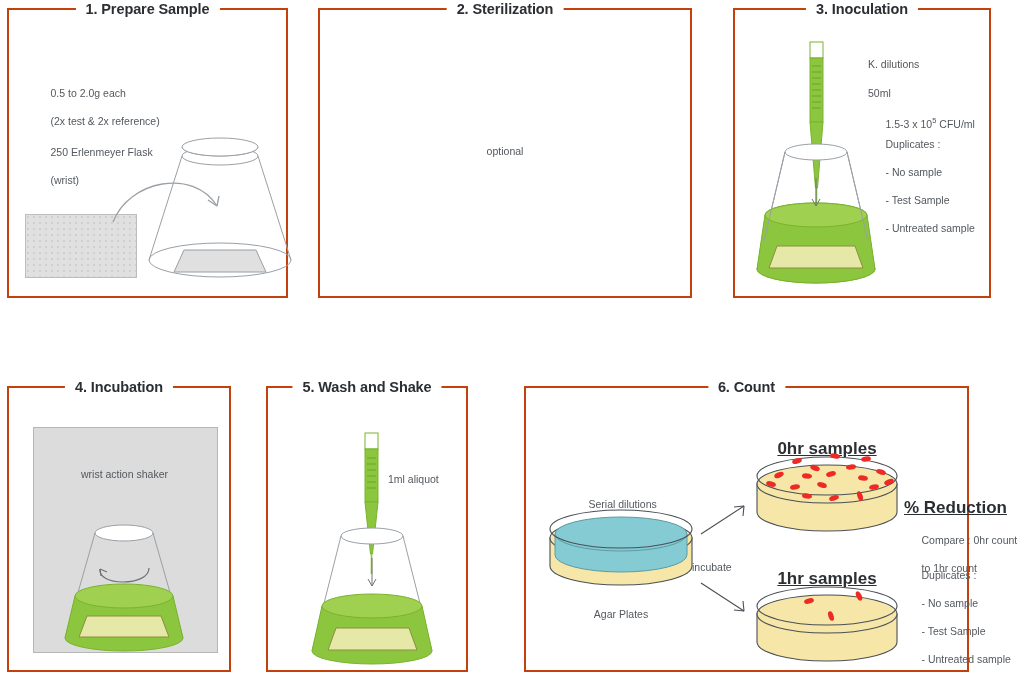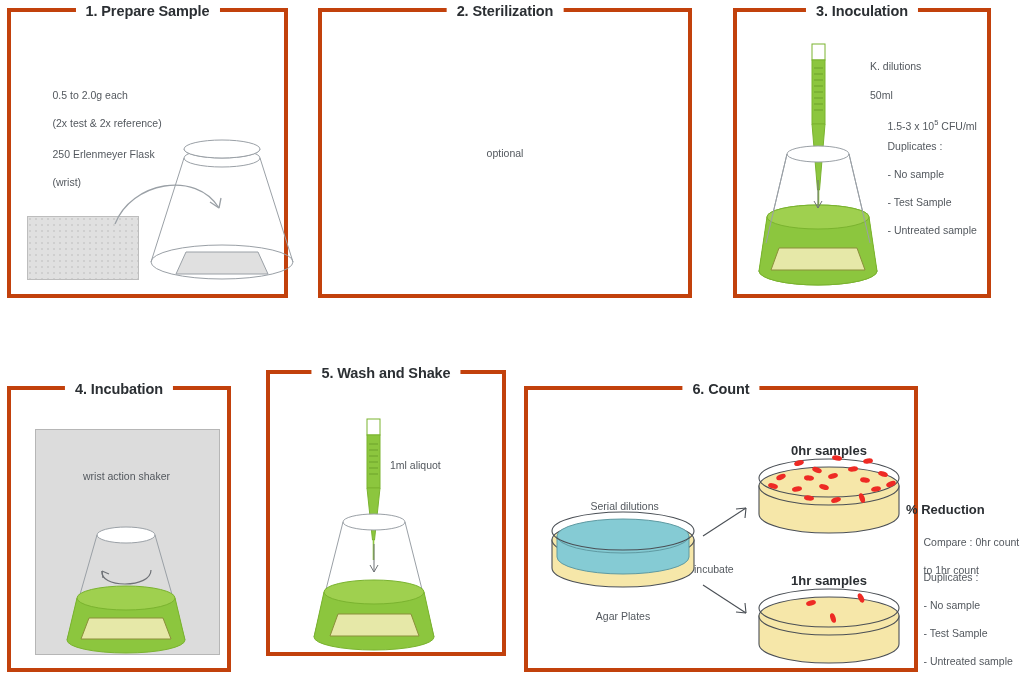--- a/index.html
+++ b/index.html
@@ -11,21 +11,21 @@
     position: relative;
     font-family: "Liberation Sans", sans-serif;
     color: #4a4f55;
     overflow: hidden;
   }
 
   
   .panel {
     position: absolute;
     box-sizing: border-box;
-    border: 4px solid #c2410c;
+    border: 2px solid #c2410c;
     background: #ffffff;
   }
   .panel-title {
     position: absolute;
     top: -9px;
     left: 50%;
     transform: translateX(-50%);
     background: #ffffff;
     padding: 0 10px;
     font-size: 14.5px;
@@ -36,21 +36,21 @@
   }
   .panel-body { position: absolute; inset: 0; }
 
   .lbl {
     position: absolute;
     font-size: 10.5px;
     line-height: 14px;
     color: #53585e;
     white-space: pre;
   }
-  .lbl.bold { font-weight: bold; color: #2b2f33; font-size: 13px; }
+  .lbl.bold { font-weight: bold; color: #2b2f33; font-size: 17px; text-decoration: underline; }
   .lbl.center { text-align: center; margin-top: 8px; }
 
   svg { position: absolute; overflow: visible; }
 
   .sw-box {
     position: absolute;
     background: #e0e0e0;
     border: 1px solid #bdbdbd;
     background-image:
       radial-gradient(circle at 2px 2px, #cfcfcf 1.1px, transparent 1.3px);
@@ -173,21 +173,21 @@
       <path d="M66,208 L164,208 L174,250 L56,250 Z" fill="#8cc63e" stroke="none"></path>
       <path d="M66,208 L56,250 A59,13 0 0,0 174,250 L164,208 Z" fill="#8cc63e" stroke="#7ab32f" stroke-width="1"></path>
       <ellipse cx="115" cy="208" rx="49" ry="12" fill="#9fd04f" stroke="#7ab32f" stroke-width="1"></ellipse>
       <path d="M78,228 L152,228 L160,249 L70,249 Z" fill="#e6e8a8" stroke="#8a8f3a" stroke-width="1"></path>
       <path d="M140,180 C140,189 128,194 114,194 C100,194 90,189 91,181" fill="none" stroke="#6f7277" stroke-width="1.2"></path>
       <path d="M91,181 l7,3 M91,181 l1,7" fill="none" stroke="#6f7277" stroke-width="1.2"></path>
     </svg>
   </div>
 </div>
 
-<div class="panel" style="left:266px; top:370px; width:240px; height:286px;">
+<div class="panel" style="left:266px; top:386px; width:202px; height:286px;">
   <div class="panel-title">5. Wash and Shake</div>
   <div class="panel-body">
 
     <svg style="left:0; top:0;" width="224" height="286" viewBox="0 0 224 286">
       <rect x="97" y="45" width="13" height="16" fill="#ffffff" stroke="#7ab32f" stroke-width="1"></rect>
       <rect x="97" y="61" width="13" height="53" fill="#8cc63e" stroke="#7ab32f" stroke-width="1"></rect>
       <g stroke="#6a9e28" stroke-width="0.9">
         <line x1="99" y1="70" x2="108" y2="70"></line>
         <line x1="99" y1="76" x2="108" y2="76"></line>
         <line x1="99" y1="82" x2="108" y2="82"></line>
@@ -207,21 +207,21 @@
       <path d="M54,218 L154,218 L164,263 L44,263 Z" fill="#8cc63e" stroke="none"></path>
       <path d="M54,218 L44,263 A60,13 0 0,0 164,263 L154,218 Z" fill="#8cc63e" stroke="#7ab32f" stroke-width="1"></path>
       <ellipse cx="104" cy="218" rx="50" ry="12" fill="#9fd04f" stroke="#7ab32f" stroke-width="1"></ellipse>
       <path d="M68,240 L141,240 L149,262 L60,262 Z" fill="#e6e8a8" stroke="#8a8f3a" stroke-width="1"></path>
       <path d="M104,170 L104,198" stroke="#6f7277" stroke-width="1"></path>
       <path d="M104,198 l-4,-7 M104,198 l4,-7" fill="none" stroke="#6f7277" stroke-width="1"></path>
     </svg>
   </div>
 </div>
 
-<div class="panel" style="left:524px; top:386px; width:394px; height:286px;">
+<div class="panel" style="left:524px; top:386px; width:445px; height:286px;">
   <div class="panel-title">6. Count</div>
   <div class="panel-body">
 
     <div class="lbl" style="left:45px; top:95px;">
       <span>Serial dilutions</span><br>
       <span>of rinse liquid</span>
     </div>
 
     <svg style="left:0; top:0;" width="467" height="286" viewBox="0 0 467 286">
       <path d="M24,150 L24,178 A71,19 0 0,0 166,178 L166,150 Z" fill="#f6e7a9" stroke="#4a4f55" stroke-width="1.1"></path>

